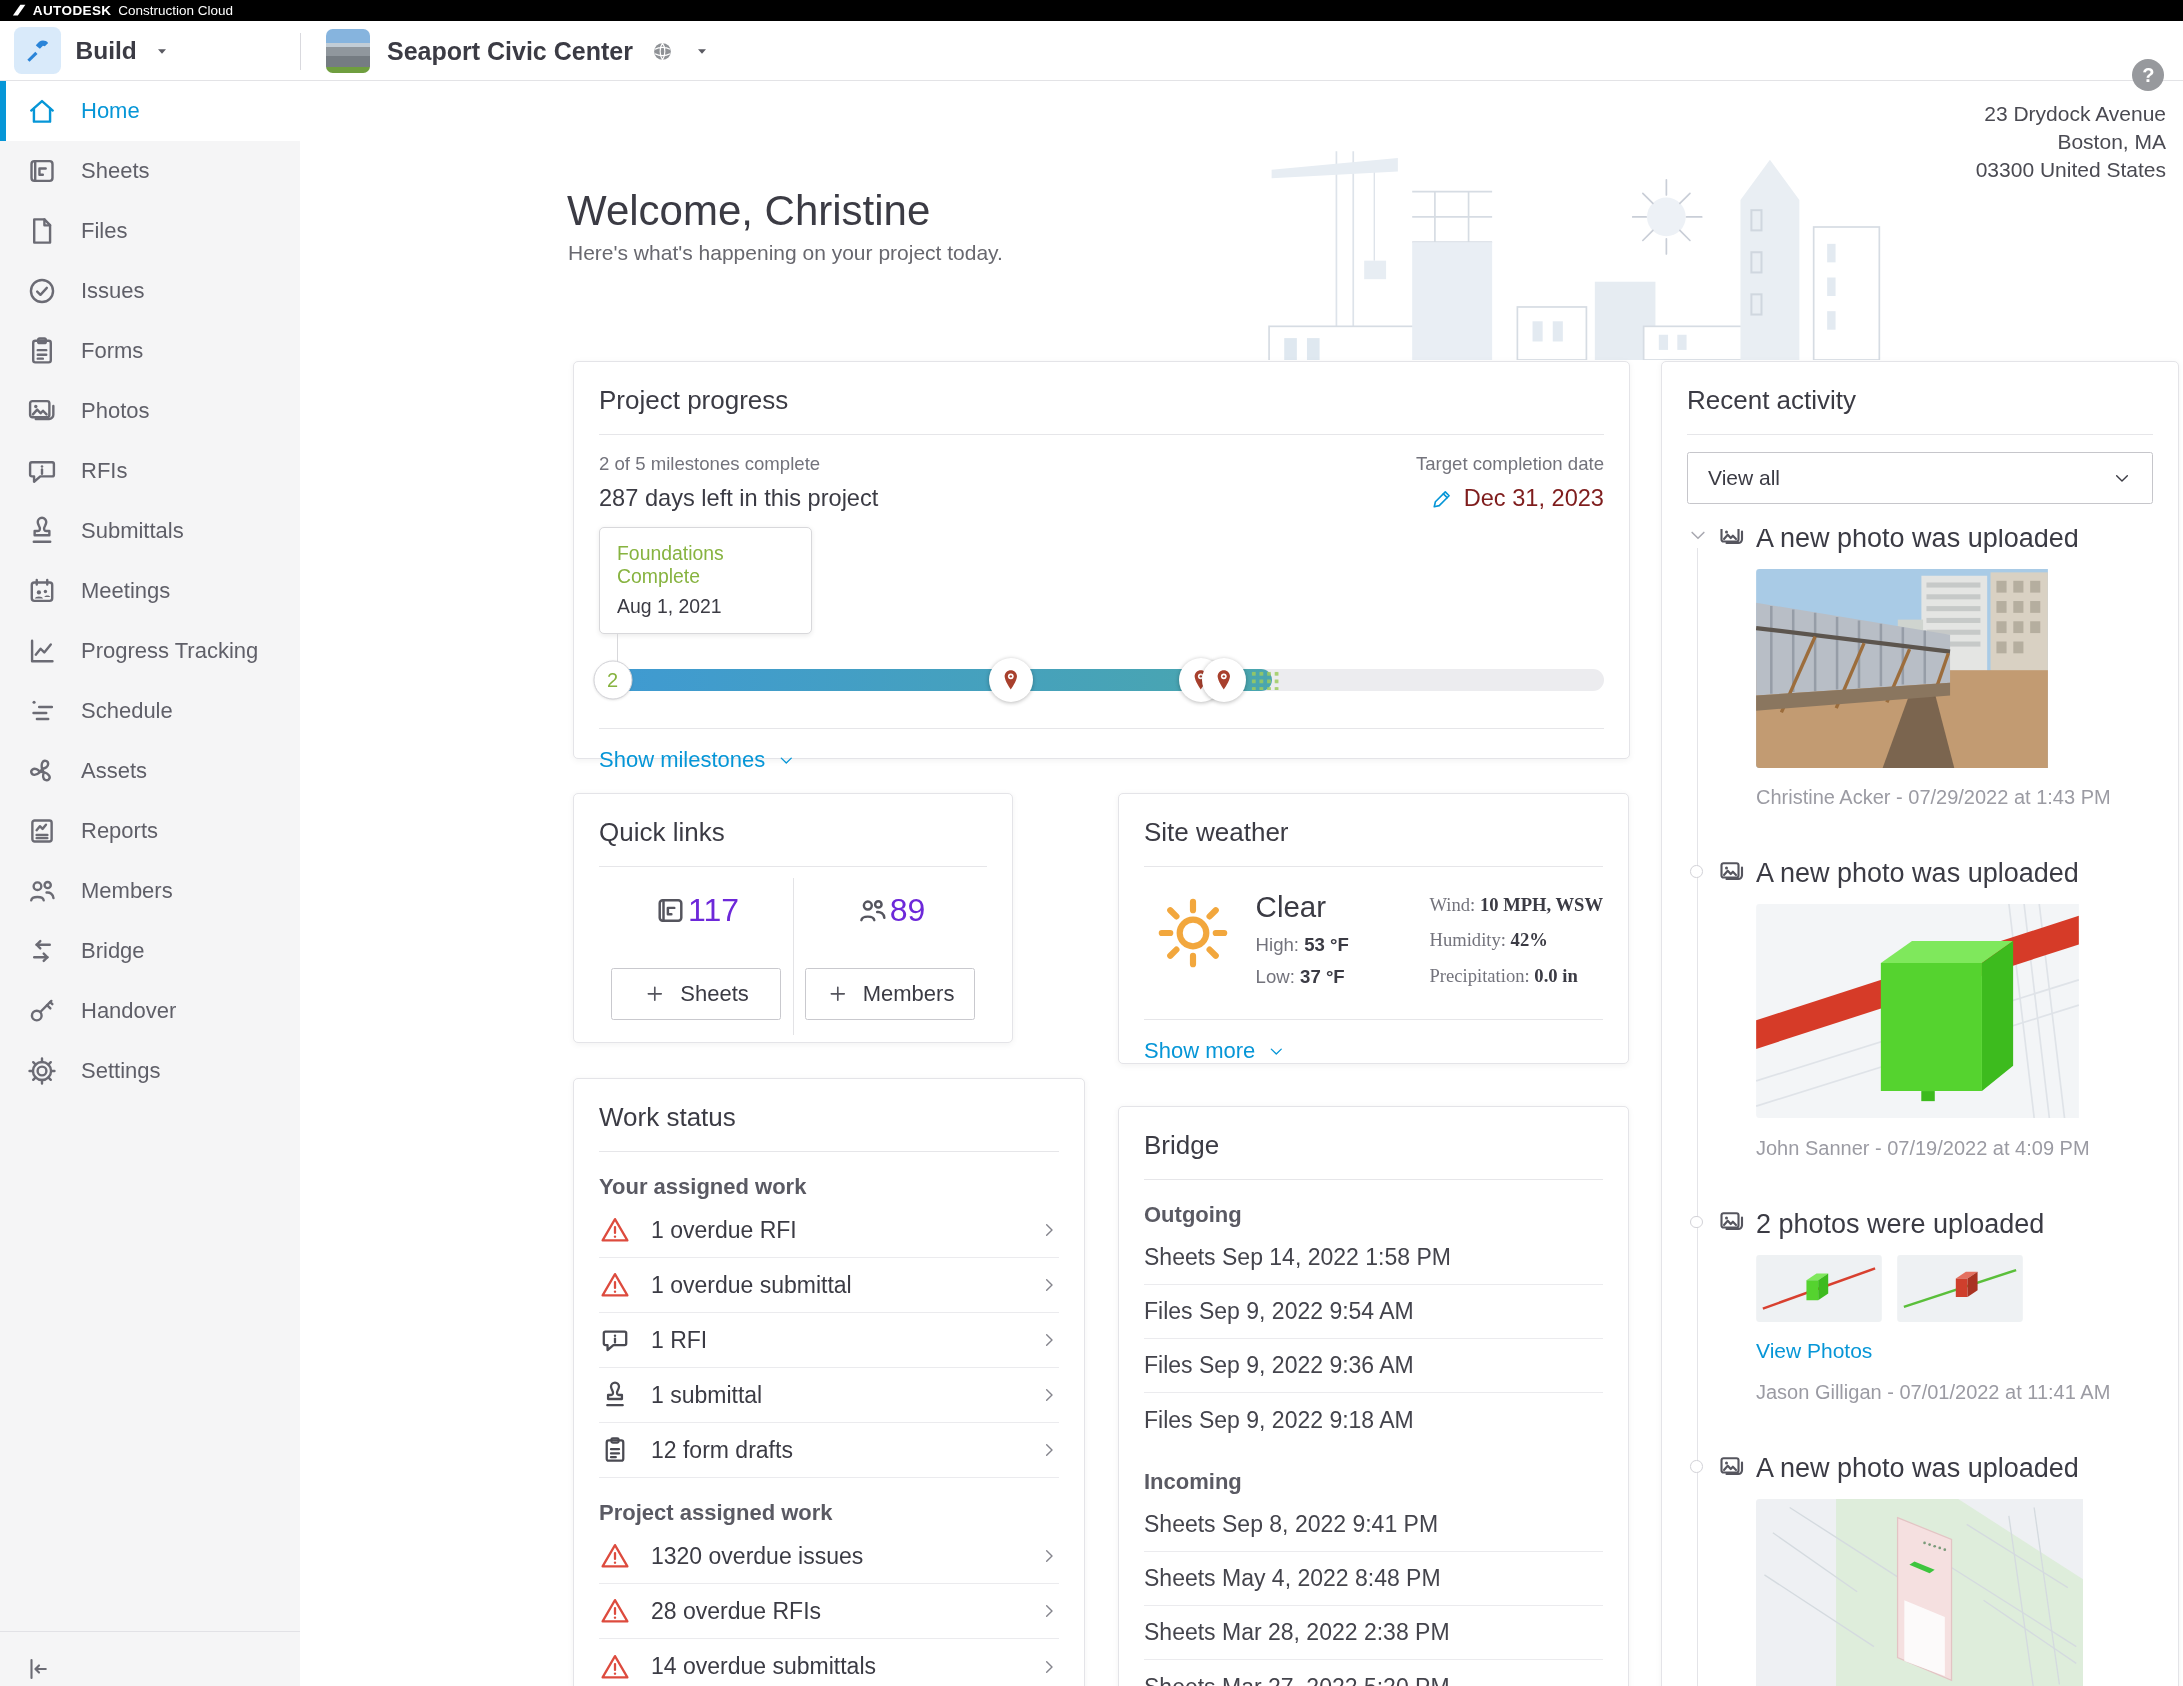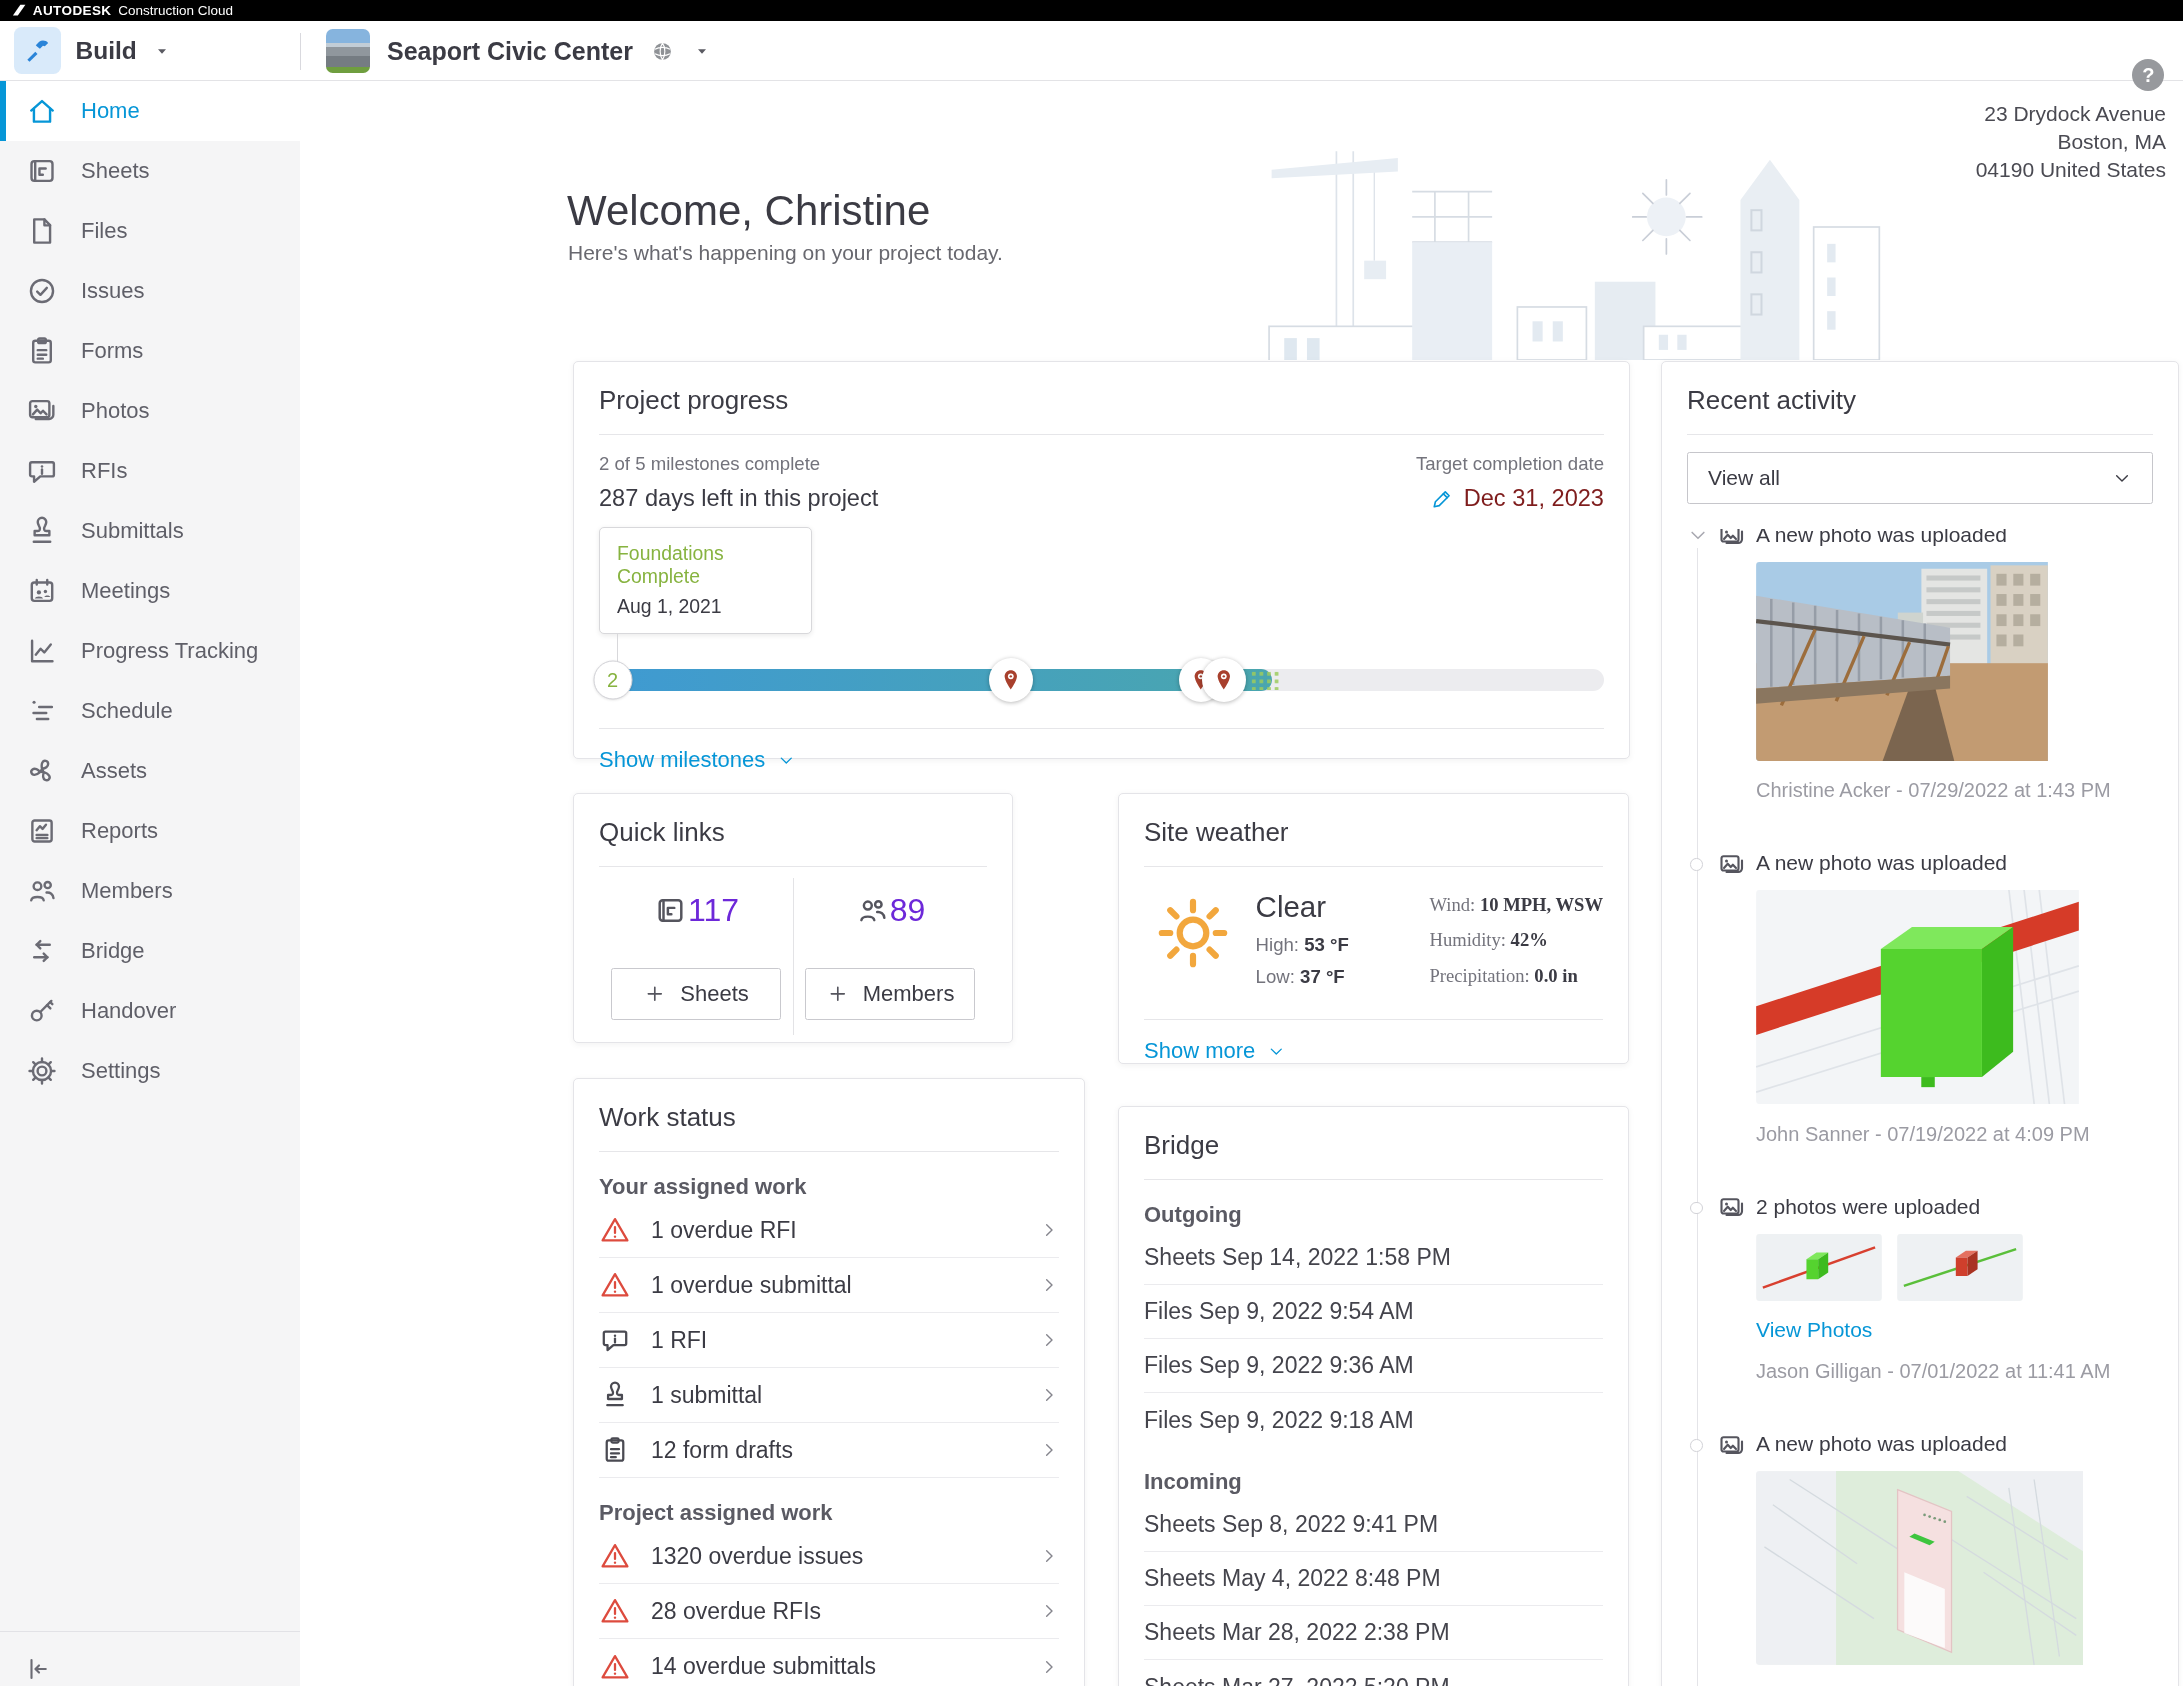--- a/index.html
+++ b/index.html
@@ -118,21 +118,21 @@
   .ra-filter svg { width:20px; height:20px; color:#3b3b44; }
   .ra-feed { position:relative; margin-top:25px; overflow:hidden; height:1214px; }
   .ra-tline { position:absolute; left:10px; top:18.6px; bottom:0; border-left:1.7px solid #e4e4e8; }
   .ra-item { position:relative; padding-left:69px; margin-bottom:49px; }
   .ra-item.first { margin-top:-6.7px; }
   .ra-marker { position:absolute; left:3.4px; top:6.7px; width:12.6px; height:12.6px; border-radius:50%; background:#fff; border:1.7px solid #d2d2d7; }
   .ra-marker.chev { border:none; border-radius:0; background:none; width:22px; height:22px; left:0; top:1.7px; color:#a8a8b0; }
   .ra-marker.chev svg { width:22px; height:22px; }
   .ra-icon { position:absolute; left:30px; top:-1.7px; width:30px; height:30px; color:#55555e; }
   .ra-icon svg { width:30px; height:30px; }
-  .ra-title { font-size:21px; color:#3b3b44; }
+  .ra-title { font-size:27px; color:#3b3b44; }
   .ra-img { display:block; margin-top:15px; border-radius:3.4px; overflow:hidden; }
   .ra-img svg { display:block; }
   .ra-caption { margin-top:18.6px; font-size:20px; color:#9b9ba3; }
   .ra-thumbs { display:flex; gap:15px; margin-top:15px; }
   .ra-link { display:inline-block; margin-top:17px; font-size:21px; color:#0696d7; cursor:pointer; }
 
   .ic { fill:none; stroke:currentColor; stroke-width:1.7; stroke-linecap:round; stroke-linejoin:round; }
 </style>
 </head>
 <body>
@@ -450,21 +450,21 @@
     <rect x="588" y="200" width="12" height="24" fill="none" stroke="#d0d7df" stroke-width="2.4"></rect>
     <rect x="662" y="120" width="78" height="158" fill="#fff" stroke="#d6dce3" stroke-width="2"></rect>
     <rect x="678" y="140" width="10" height="22" fill="#e3eaf1"></rect>
     <rect x="678" y="180" width="10" height="22" fill="#e3eaf1"></rect>
     <rect x="678" y="220" width="10" height="22" fill="#e3eaf1"></rect>
   </svg>
 
   <div class="address">
     <div>23 Drydock Avenue</div>
     <div>Boston, MA</div>
-    <div>04190 United States</div>
+    <div>03300 United States</div>
   </div>
   <h1 class="welcome-title">Welcome, Christine</h1>
   <p class="welcome-sub">Here's what's happening on your project today.</p>
 
   <section class="card card-progress">
     <div class="card-title">Project progress</div>
     <div class="card-div"></div>
     <div class="pp-row">
       <div>
         <div class="muted">2 of 5 milestones complete</div>

